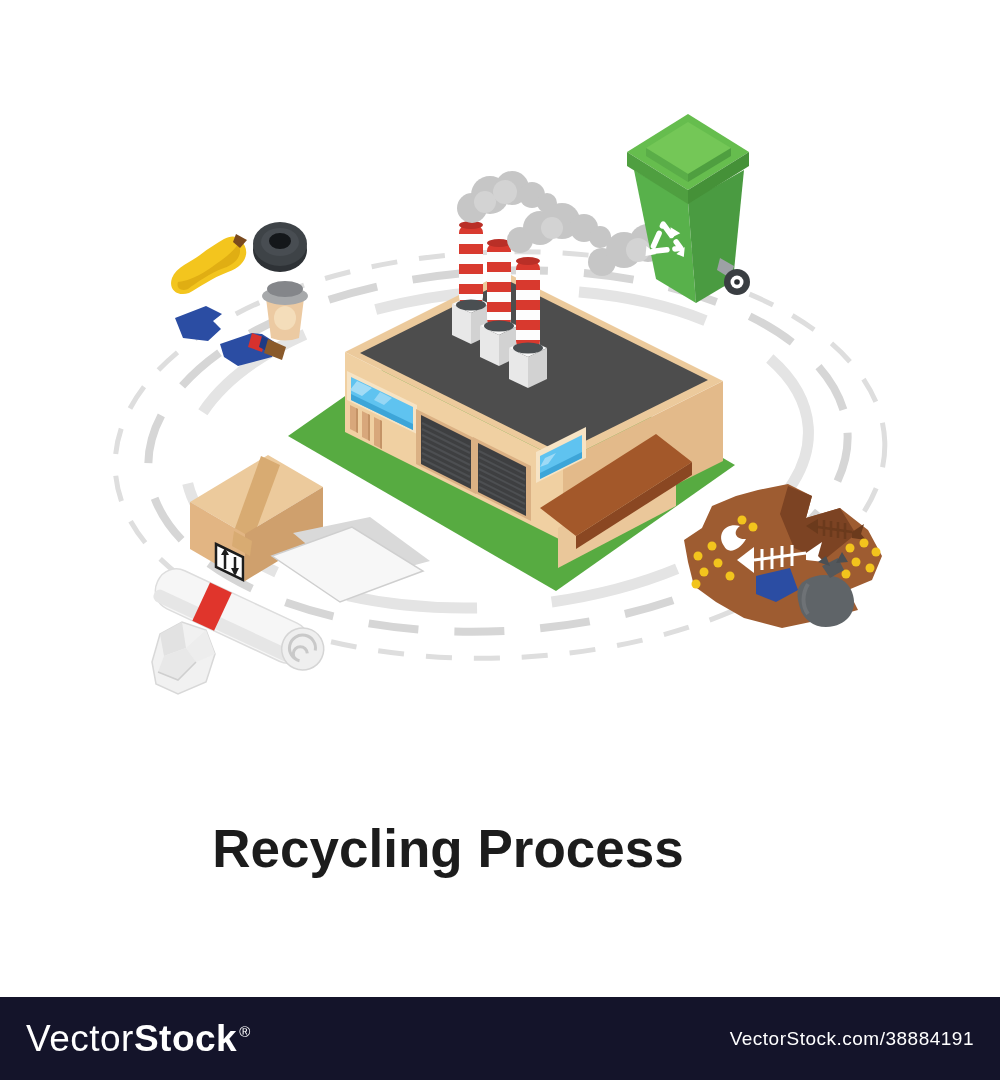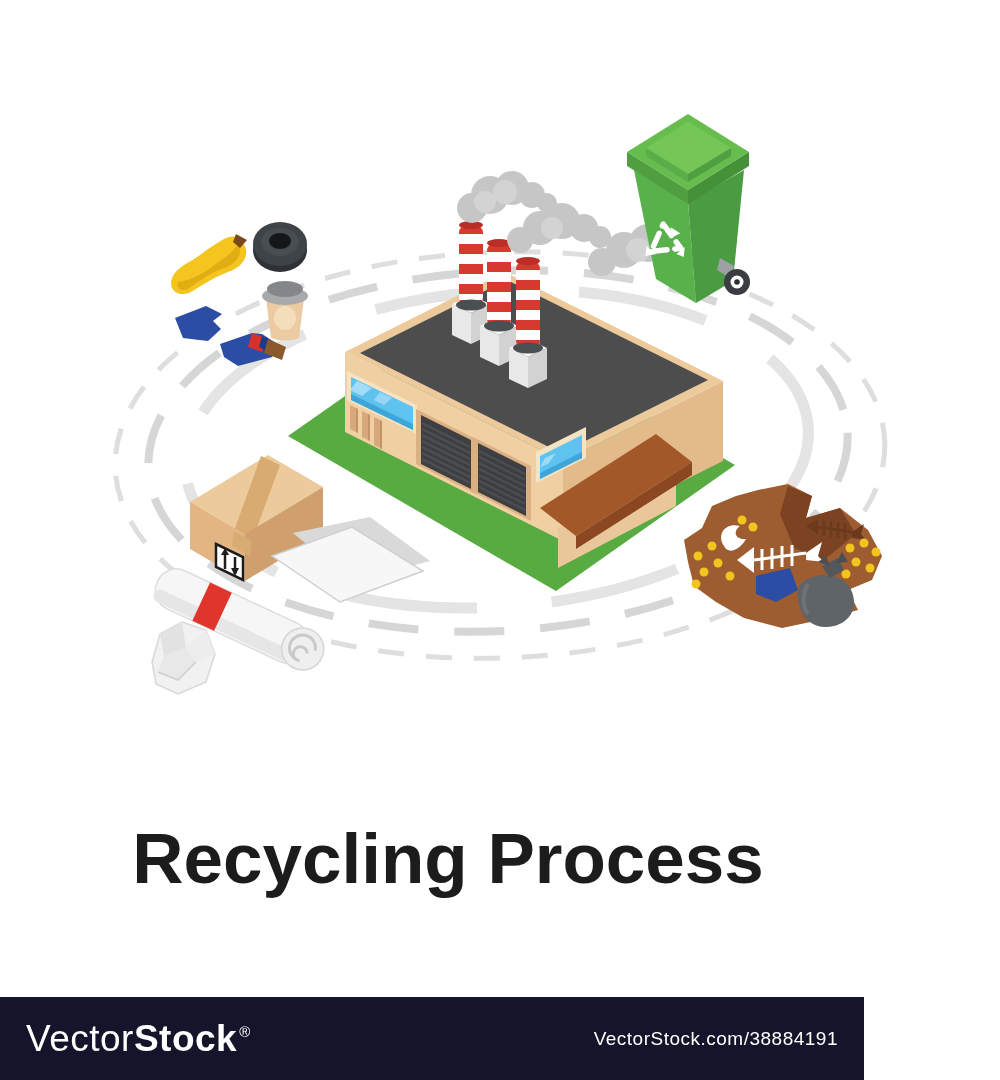--- a/index.html
+++ b/index.html
@@ -1,22 +1,22 @@
 <!DOCTYPE html>
 <html style="--pal-title-color: #1c1c1c; --pal-watermark-bar: #14142a; --pal-watermark-text: #ffffff; --pal-ring-gray: #dcdcdc; --pal-ground-green: #57ab41; --pal-wall-light: #f0d0a2; --pal-wall-dark: #e3ba8a; --pal-roof-dark: #4d4d4d; --pal-rim-tan: #ecca9c; --pal-window-blue: #5fc3f0; --pal-door-dark: #3e3f41; --pal-chimney-red: #d8392e; --pal-smoke-gray: #c6c6c6; --pal-bin-green-light: #66bd4e; --pal-bin-green: #58b14b; --pal-bin-green-dark: #4a9b41; --pal-dock-brown: #a3582a; --pal-box-tan: #e2b583; --pal-banana-yellow: #f3c51e; --pal-bottle-blue: #2b4da3; --pal-band-red: #e0352c; --pal-garbage-brown: #9e5c31; --pal-garbage-dark-brown: #7c4323; --pal-dot-yellow: #f2c41d; --pal-bag-gray: #5f6468;"><head>
 <meta charset="utf-8">
 <style>
   html,body{margin:0;padding:0;}
   body{width:1000px;height:1080px;background:#ffffff;position:relative;overflow:hidden;
        font-family:"Liberation Sans", sans-serif;}
   .stage{position:absolute;left:0;top:0;width:1000px;height:997px;}
   .title{position:absolute;left:0;top:818px;width:896px;text-align:center;
-         font-size:71px;font-weight:bold;letter-spacing:0px;
+         font-size:53px;font-weight:bold;letter-spacing:0px;
          color:var(--pal-title-color,#1c1c1c);}
-  .wm-bar{position:absolute;left:0;top:997px;width:864px;height:83px;
+  .wm-bar{position:absolute;left:0;top:997px;width:1000px;height:83px;
           background:var(--pal-watermark-bar,#14142a);display:flex;align-items:center;
           justify-content:space-between;box-sizing:border-box;padding:15px 26px;}
   .wm-logo{color:var(--pal-watermark-text,#fff);font-size:37px;font-weight:400;letter-spacing:.5px;}
   .wm-logo .wm-bold{font-weight:bold;}
   .wm-logo .wm-reg{font-size:15px;vertical-align:14px;margin-left:2px;}
   .wm-credit{color:var(--pal-watermark-text,#fff);font-size:19px;font-weight:400;letter-spacing:.5px;}
 </style>
 </head>
 <body>
 

